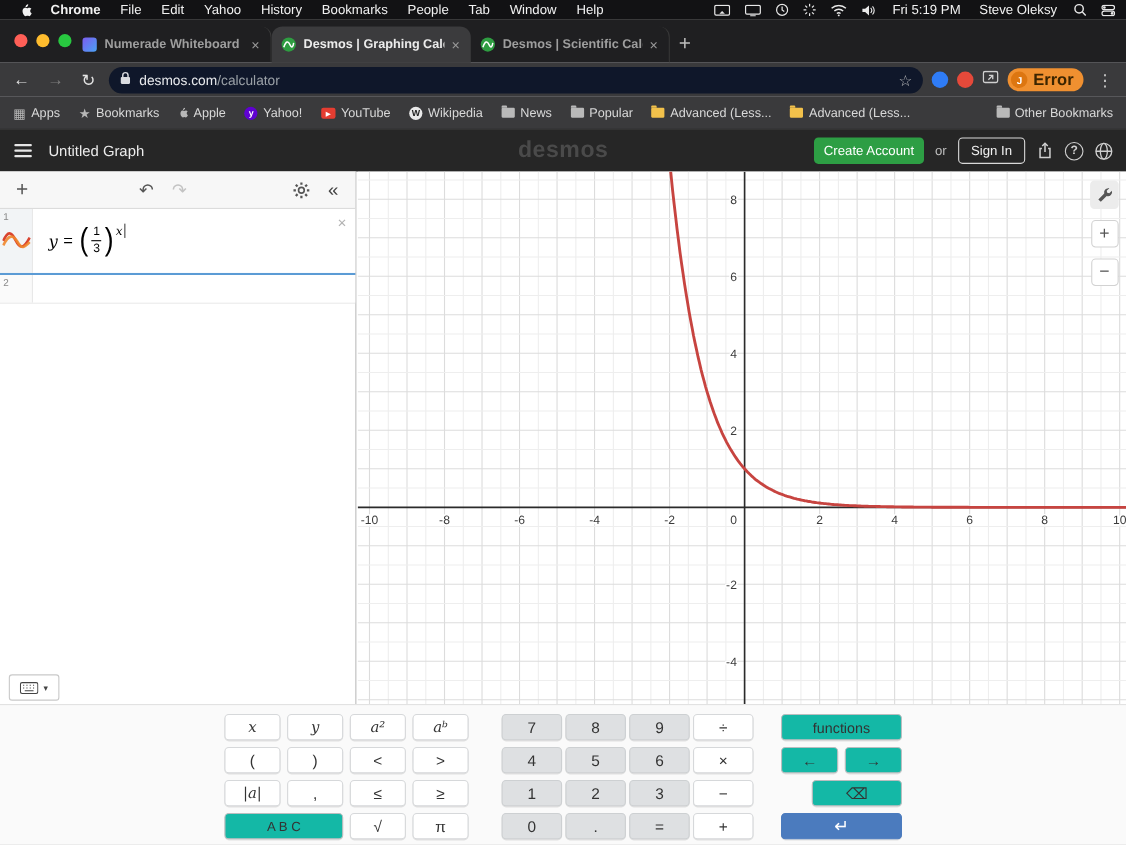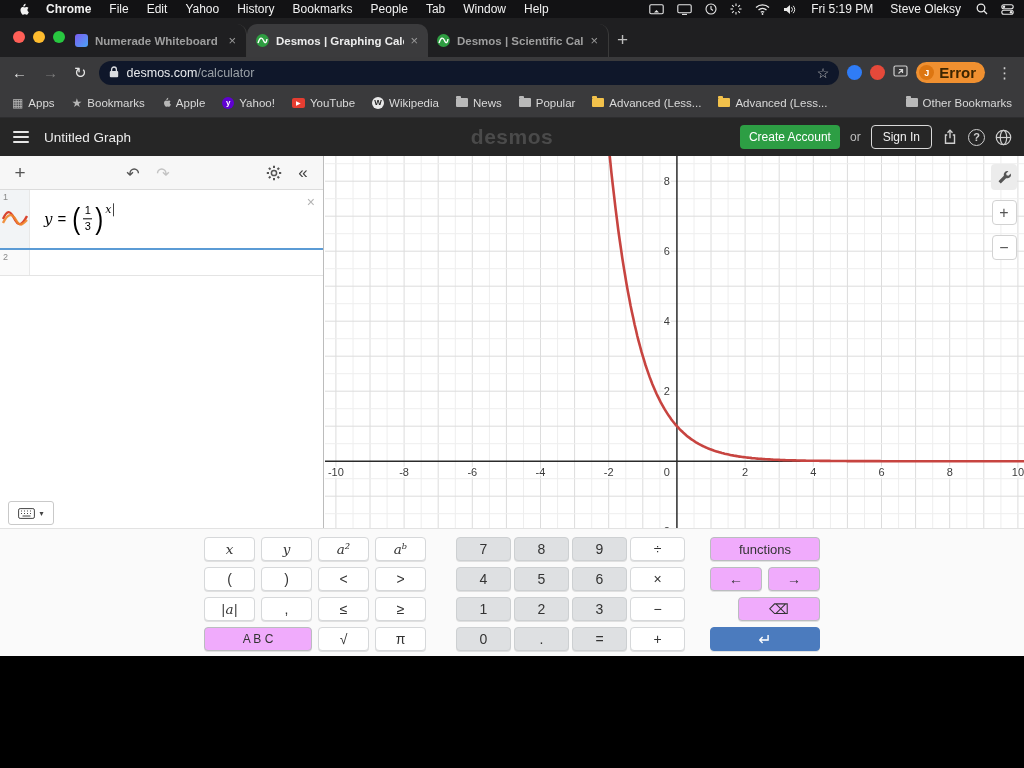--- a/index.html
+++ b/index.html
@@ -1,17 +1,17 @@
 <!DOCTYPE html>
 <html><head>
 <meta charset="utf-8">
 <style>
   * { box-sizing: border-box; margin: 0; padding: 0; }
   body { font-family: "Liberation Sans", sans-serif; background: #000; }
-  .screen { position: relative; width: 1024px; height: 656px; background: #fff; overflow: hidden; }
+  .screen { position: relative; width: 1024px; height: 768px; background: #fff; overflow: hidden; }
 
   
   .menubar { position: absolute; top:0; left:0; right:0; height:18px; background:#121214; color:#f2f2f2;
     display:flex; align-items:center; font-size:12px; padding:0 10px; }
   .menubar .mitem { padding:0 9px; white-space:nowrap; }
   .menubar .app-name { font-weight:bold; }
   .menubar .apple { display:flex; align-items:center; padding:0 8px; }
   .menubar-right { margin-left:auto; display:flex; align-items:center; gap:13px; }
   .menubar-right .txt { padding:0 2px; white-space:nowrap; }
   .mb-icon { display:flex; align-items:center; }
@@ -113,21 +113,21 @@
   .tool-wrench { width:26px; height:26px; background:#ececec; border-radius:4px; display:flex; align-items:center; justify-content:center; }
   .zoom-btn { width:25px; height:25px; background:#fff; border:1px solid #d2d2d2; border-radius:4px; color:#555; font-size:16px;
     display:flex; align-items:center; justify-content:center; margin-top:2px; }
 
   
   .keyboard { position:absolute; left:0; right:0; bottom:0; height:128px; background:#fafafa; border-top:1px solid #e2e2e2; }
   .key { height:24px; background:#fff; border:1px solid #d6d8da; border-radius:4px; display:flex; align-items:center; justify-content:center;
     font-size:14px; color:#333; box-shadow:0 1px 0 rgba(0,0,0,0.10); }
   .key.it { font-family:"DejaVu Serif", serif; font-style:italic; font-size:13.5px; }
   .key.gray { background:#dee0e2; border-color:#cdd0d2; }
-  .key.dark { background:#f0abfc; border-color:#babdbf; }
+  .key.dark { background:#14b8a6; border-color:#babdbf; }
   .key.blue { background:#4b7bbe; border-color:#4b7bbe; color:#fff; font-size:16px; }
   .kb-left { position:absolute; left:204px; top:8px; display:grid; grid-template-columns:repeat(4,51px); gap:6px; }
   .key.span2 { grid-column:span 2; font-size:12px; }
   .kb-num { position:absolute; left:456px; top:8px; display:grid; grid-template-columns:repeat(4,55px); gap:6px 3px; }
   .kb-right { position:absolute; left:710px; top:8px; width:110px; display:flex; flex-direction:column; gap:6px; }
   .kb-right .rowflex { display:flex; gap:6px; }
   .kb-right .rowflex .key { flex:1; }
   .kb-right .bksp-row { display:flex; justify-content:flex-end; }
   .kb-right .bksp { width:82px; }
   .key.fn { font-size:13px; }

